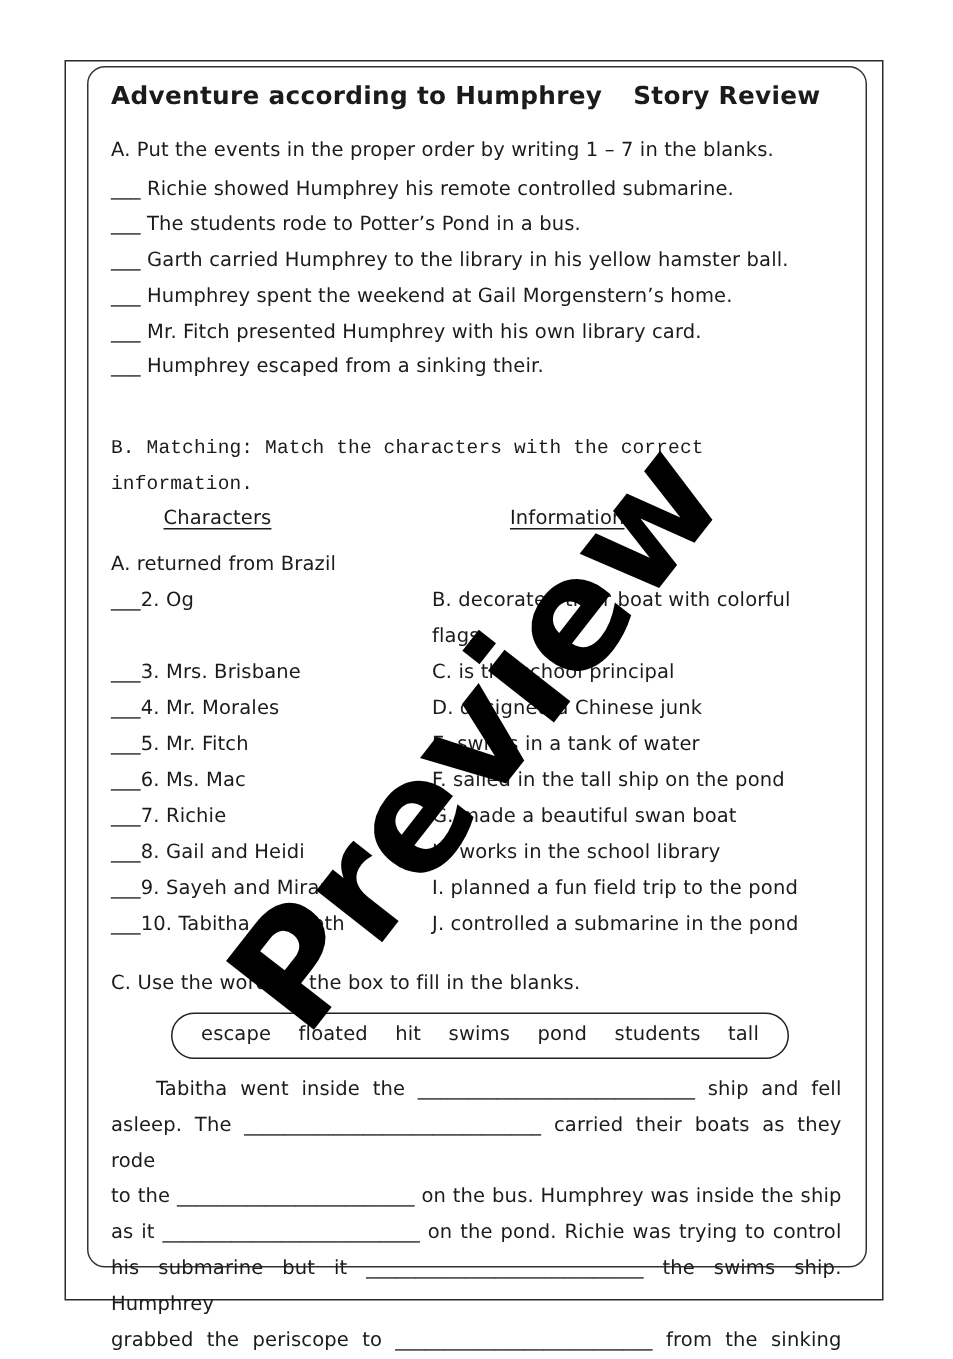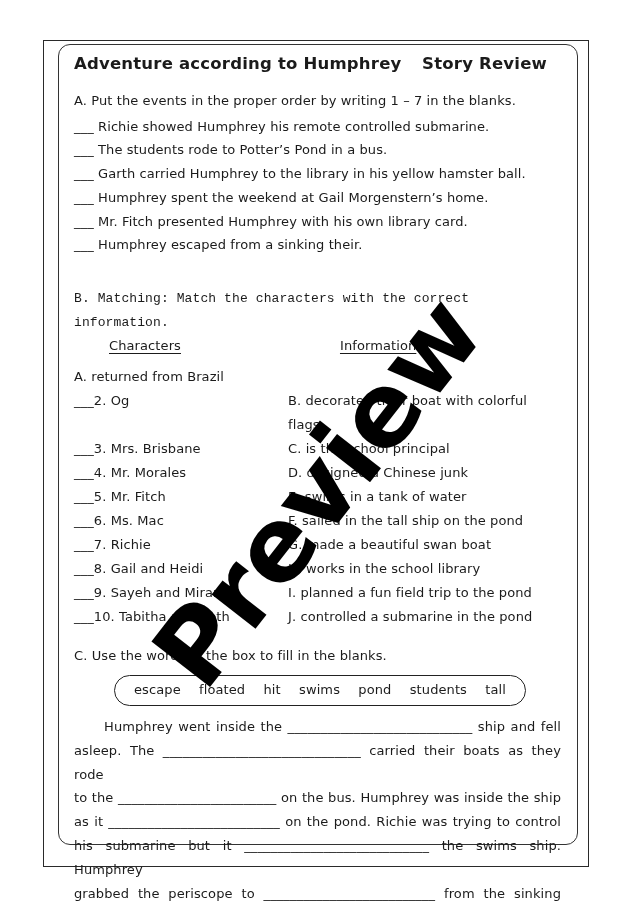--- a/index.html
+++ b/index.html
@@ -150,21 +150,21 @@
       <span>escape</span>
       <span>floated</span>
       <span>hit</span>
       <span>swims</span>
       <span>pond</span>
       <span>students</span>
       <span>tall</span>
     </div>
 
     <div class="para">
-      <div class="fill-line indent">Humphrey went inside the ____________________________ ship and fell</div>
+      <div class="fill-line indent">Tabitha went inside the ____________________________ ship and fell</div>
       <div class="fill-line">asleep. The ______________________________ carried their boats as they rode</div>
       <div class="fill-line">to the ________________________ on the bus. Humphrey was inside the ship</div>
       <div class="fill-line">as it __________________________ on the pond. Richie was trying to control</div>
       <div class="fill-line">his submarine but it ____________________________ the swims ship. Humphrey</div>
       <div class="fill-line">grabbed the periscope to __________________________ from the sinking ship.</div>
       <div class="fill-line">The students used ____________________________ to find the treasure chest.</div>
     </div>
 
   </div>
 

